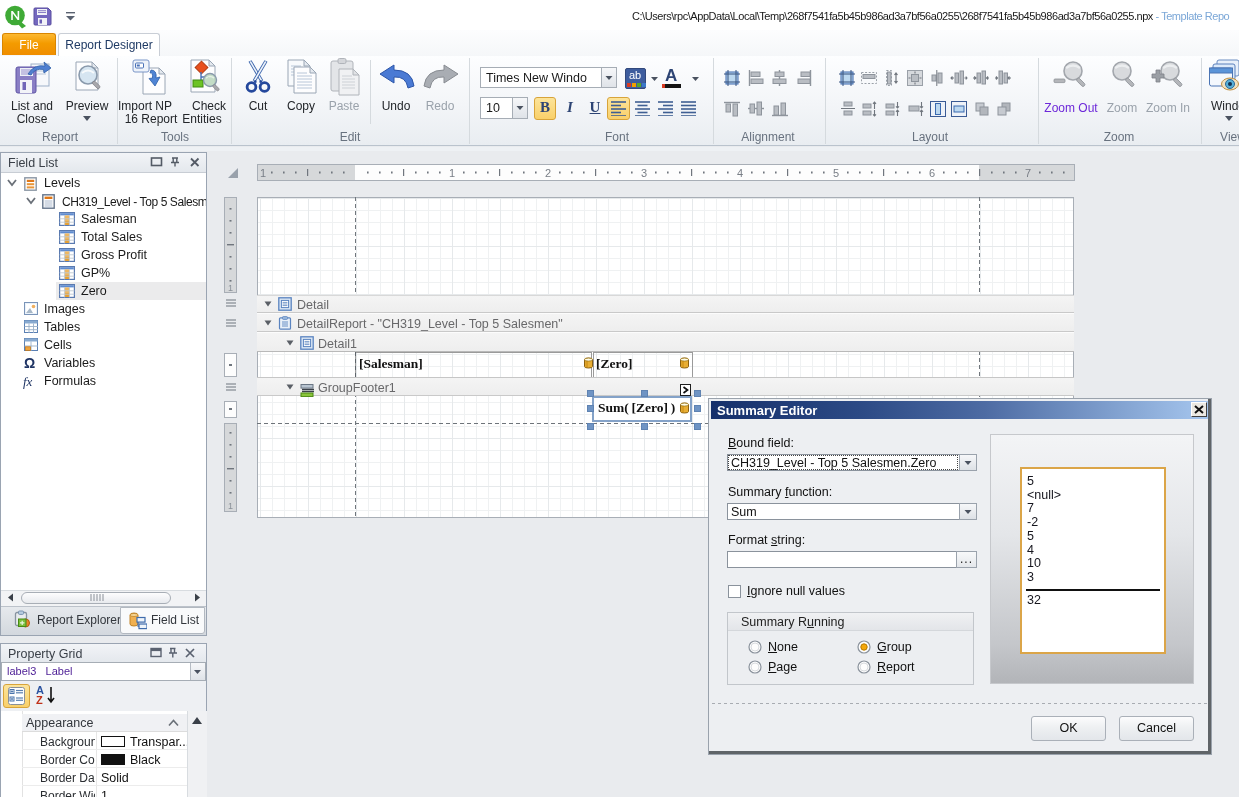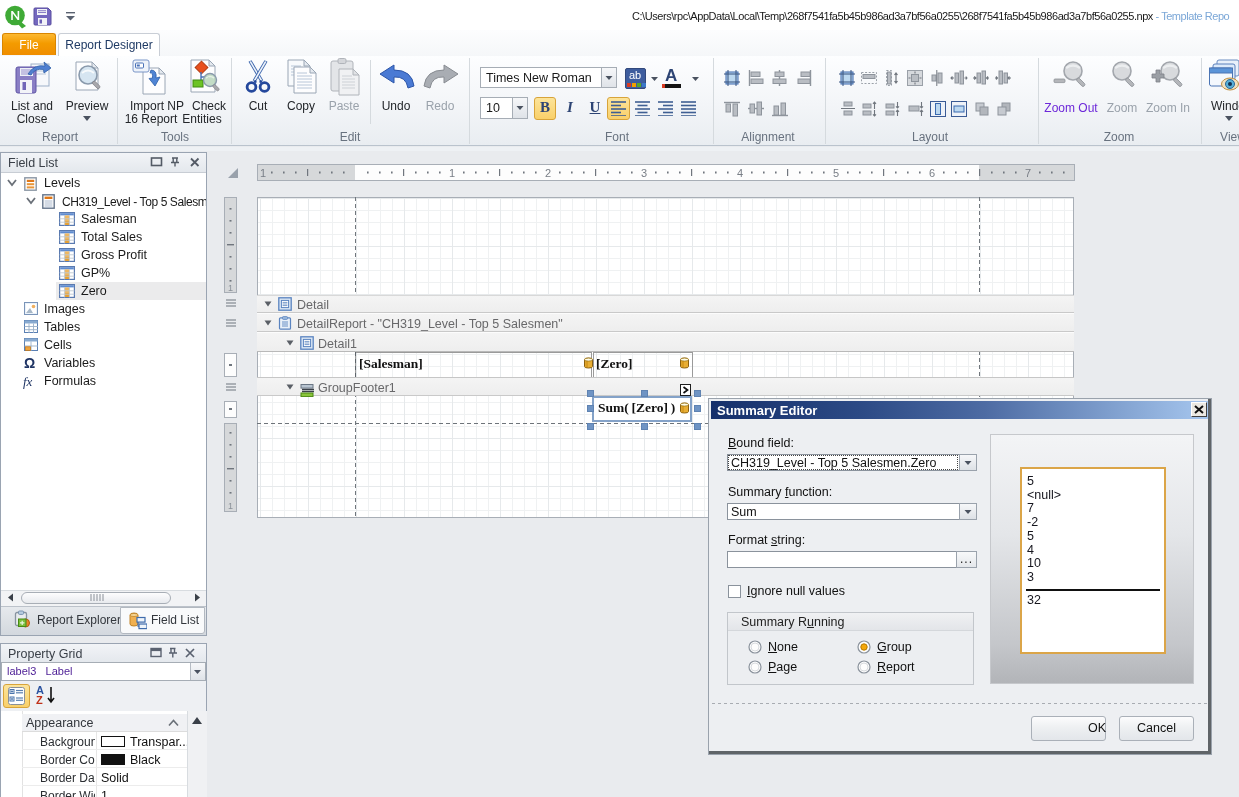--- a/index.html
+++ b/index.html
@@ -94,21 +94,21 @@
   </svg>
 
 <svg class="abs" style="left:131px;top:58px" width="38" height="38" viewBox="0 0 38 38">
   <path d="M12 10 L28 10 L34 16 L34 36 L12 36 Z" fill="#fdfdfe" stroke="#9aa6b5"></path>
   <path d="M28 10 L28 16 L34 16 Z" fill="#e4e9ef" stroke="#9aa6b5"></path>
   <rect x="2" y="2" width="16" height="12" rx="2" fill="#eef3fa" stroke="#7b96c8"></rect>
   <rect x="4.5" y="5" width="8" height="5" rx="1" fill="#fff" stroke="#4a72b8"></rect>
   <rect x="5.8" y="6.5" width="3" height="2" fill="#4a72b8"></rect>
   <path d="M20 12 Q26 12 25 20 L29 19 L24 28 L18 20.5 L21.5 20 Q22 14 19 15 Z" fill="#4f84d4" stroke="#2d5fa8" stroke-width="0.8"></path>
 </svg>
-<div class="txt" style="left:118px;top:99px;width:66px;text-align:right;font-size:12px;color:#23262a;">Import NP</div>
+<div class="txt" style="left:118px;top:99px;width:66px;text-align:left;font-size:12px;color:#23262a;">Import NP</div>
 <div class="txt" style="left:118px;top:112px;width:66px;text-align:center;font-size:12px;color:#23262a;">16 Report</div>
 <svg class="abs" style="left:185px;top:58px" width="36" height="38" viewBox="0 0 36 38">
   <path d="M6 2 L24 2 L30 8 L30 34 L6 34 Z" fill="#fdfdfe" stroke="#9aa6b5"></path>
   <path d="M24 2 L24 8 L30 8 Z" fill="#e4e9ef" stroke="#9aa6b5"></path>
   <rect x="12" y="5" width="9" height="9" transform="rotate(45 16.5 9.5)" fill="#e8501e" stroke="#b23a10"></rect>
   <path d="M16 14 L16 24 M16 19 L24 19" stroke="#4a72b8" stroke-width="1.4" fill="none"></path>
   <rect x="8" y="22" width="10" height="7" fill="#6cc324" stroke="#3f8a12"></rect>
   <circle cx="25" cy="22" r="6.5" fill="#b9d6bc" fill-opacity="0.85" stroke="#8a9aac" stroke-width="1.4"></circle>
   <path d="M21 20 Q25 17 29 20" fill="none" stroke="#e8f2e8" stroke-width="1.6" opacity="0.9"></path>
   <rect x="29.4" y="26" width="7.5" height="3" rx="1.4" transform="rotate(45 29.4 26)" fill="#a8a8ac" stroke="#7e7e84" stroke-width="0.6"></rect>
@@ -167,21 +167,21 @@
 <svg class="abs" style="left:376px;top:64px" width="42" height="28" viewBox="0 0 42 28">
   <path d="M4 22 Q6 6 24 6 L24 1 L38 10 L24 19 L24 13 Q12 12 10 24 Z" fill="#4a7ad4" stroke="#2d56a8" stroke-width="1" transform="scale(-1,1) translate(-42,0)"></path>
 </svg>
 <div class="txt" style="left:364px;top:99px;width:64px;text-align:center;font-size:12px;color:#23262a;">Undo</div>
 <svg class="abs" style="left:420px;top:64px" width="42" height="28" viewBox="0 0 42 28">
   <path d="M4 22 Q6 6 24 6 L24 1 L38 10 L24 19 L24 13 Q12 12 10 24 Z" fill="#a9adb3" stroke="#888c92" stroke-width="1"></path>
 </svg>
 <div class="txt" style="left:408px;top:99px;width:64px;text-align:center;font-size:12px;color:#9aa2ab;">Redo</div>
 
 <div class="abs" style="left:480px;top:67px;width:122px;height:21px;background:#fff;border:1px solid #a6adb5;box-sizing:border-box;"></div>
-<div class="txt" style="left:486px;top:71px;font-size:12.5px;color:#1a1a1a;">Times New Roman</div>
+<div class="txt" style="left:486px;top:71px;font-size:12.5px;color:#1a1a1a;">Times New Windo</div>
 <div class="abs" style="left:601px;top:67px;width:16px;height:21px;background:linear-gradient(#f6f7f9,#dfe3e8);border:1px solid #a6adb5;box-sizing:border-box;"></div>
 <svg class="abs" style="left:604px;top:75px" width="10" height="6" viewBox="0 0 10 6">
     <path d="M1.5 1 L8.5 1 L5 5 Z" fill="#4a5260"></path>
   </svg>
 
 <div class="abs" style="left:625px;top:68px;width:21px;height:21px;background:#3e5d9e;border:1px solid #32497c;border-radius:2px;box-sizing:border-box;"></div>
 <div class="txt" style="left:629px;top:69px;font-size:11px;color:#fff;">ab</div>
 <div class="abs" style="left:627px;top:83px;width:4px;height:4px;background:#d83a22;"></div>
 <div class="abs" style="left:632px;top:83px;width:4px;height:4px;background:#f0a000;"></div>
 <div class="abs" style="left:637px;top:83px;width:4px;height:4px;background:#58a828;"></div>
@@ -965,15 +965,15 @@
 5
 4
 10
 3</div>
 <div class="abs" style="left:1026px;top:589px;width:134px;height:2px;background:#111;"></div>
 <div class="txt" style="left:1027px;top:593px;font-size:12.5px;color:#16161e;">32</div>
 
 <div class="abs" style="left:712px;top:703px;width:496px;height:1px;background-image:repeating-linear-gradient(to right,#a8acb2 0,#a8acb2 3px,transparent 3px,transparent 6px);"></div>
 
 <div class="abs" style="left:1031px;top:716px;width:75px;height:25px;background:linear-gradient(#fcfcfd,#eef0f2 45%,#e3e6ea);border:1px solid #aab0b8;border-radius:3px;box-sizing:border-box;"></div>
-<div class="txt" style="left:1031px;top:721px;width:75px;text-align:right;font-size:12.5px;color:#111;">OK</div>
+<div class="txt" style="left:1031px;top:721px;width:75px;text-align:center;font-size:12.5px;color:#111;">OK</div>
 <div class="abs" style="left:1119px;top:716px;width:75px;height:25px;background:linear-gradient(#fcfcfd,#eef0f2 45%,#e3e6ea);border:1px solid #aab0b8;border-radius:3px;box-sizing:border-box;"></div>
 <div class="txt" style="left:1119px;top:721px;width:75px;text-align:center;font-size:12.5px;color:#111;">Cancel</div>
 
 </body></html>

